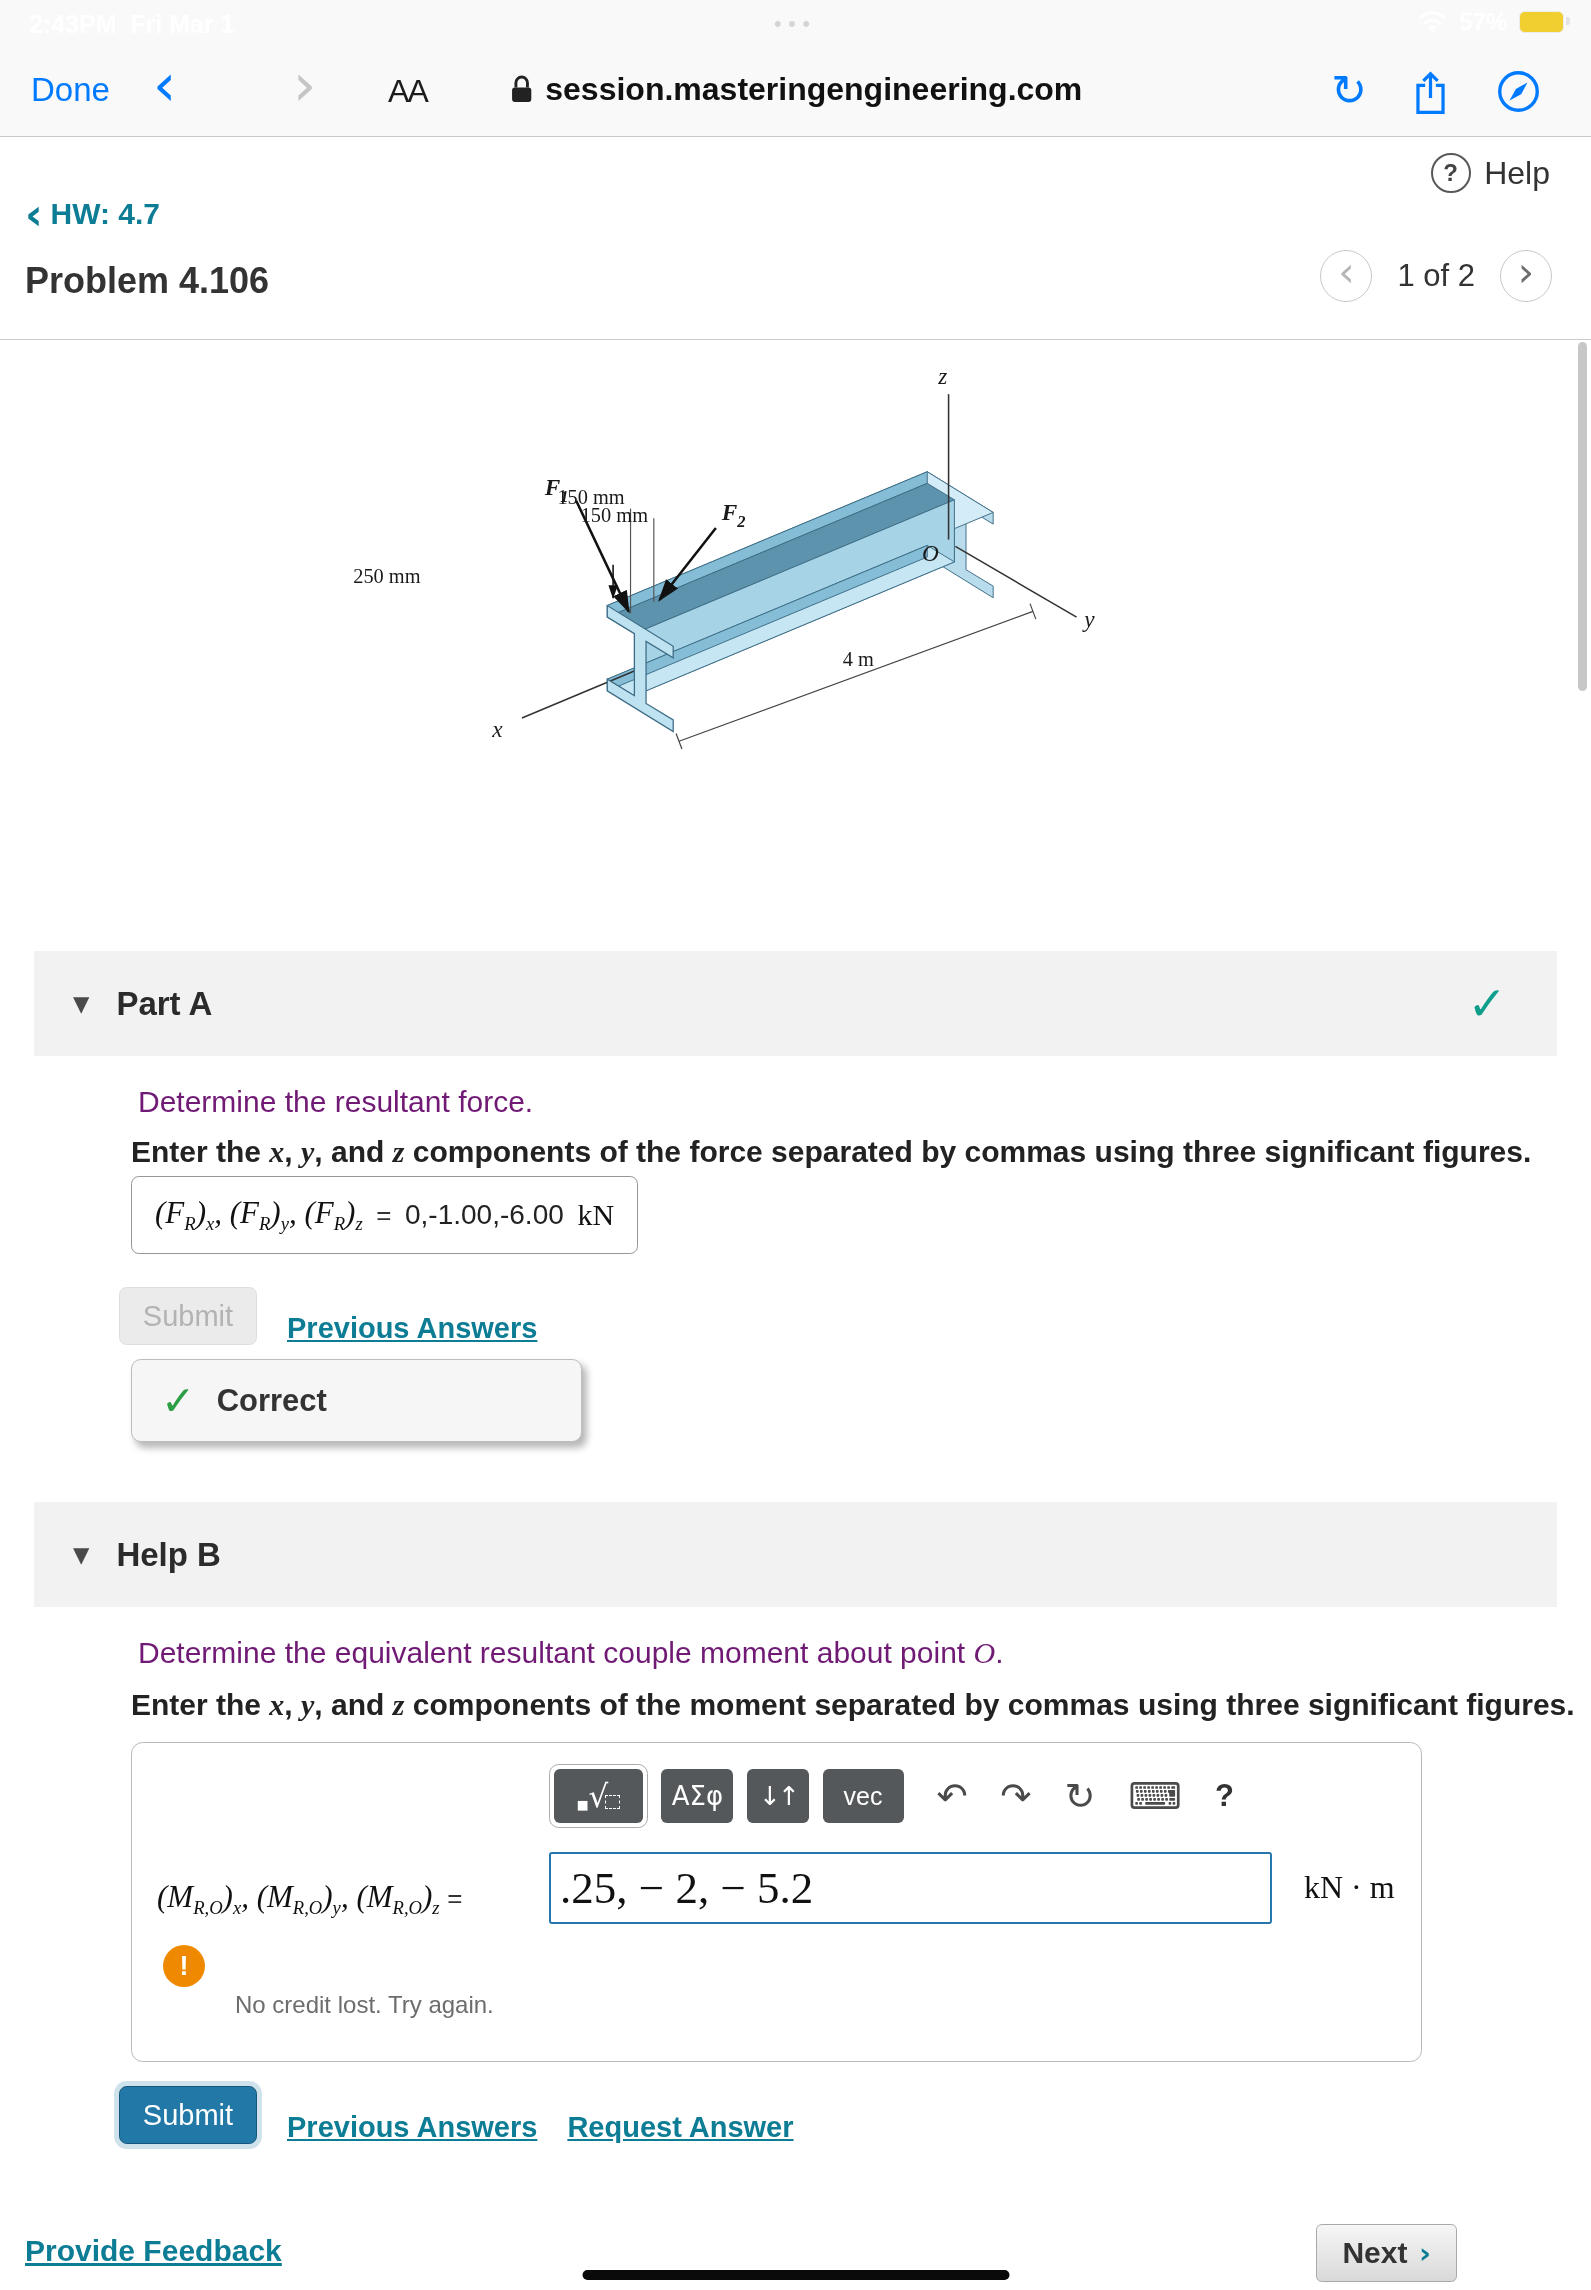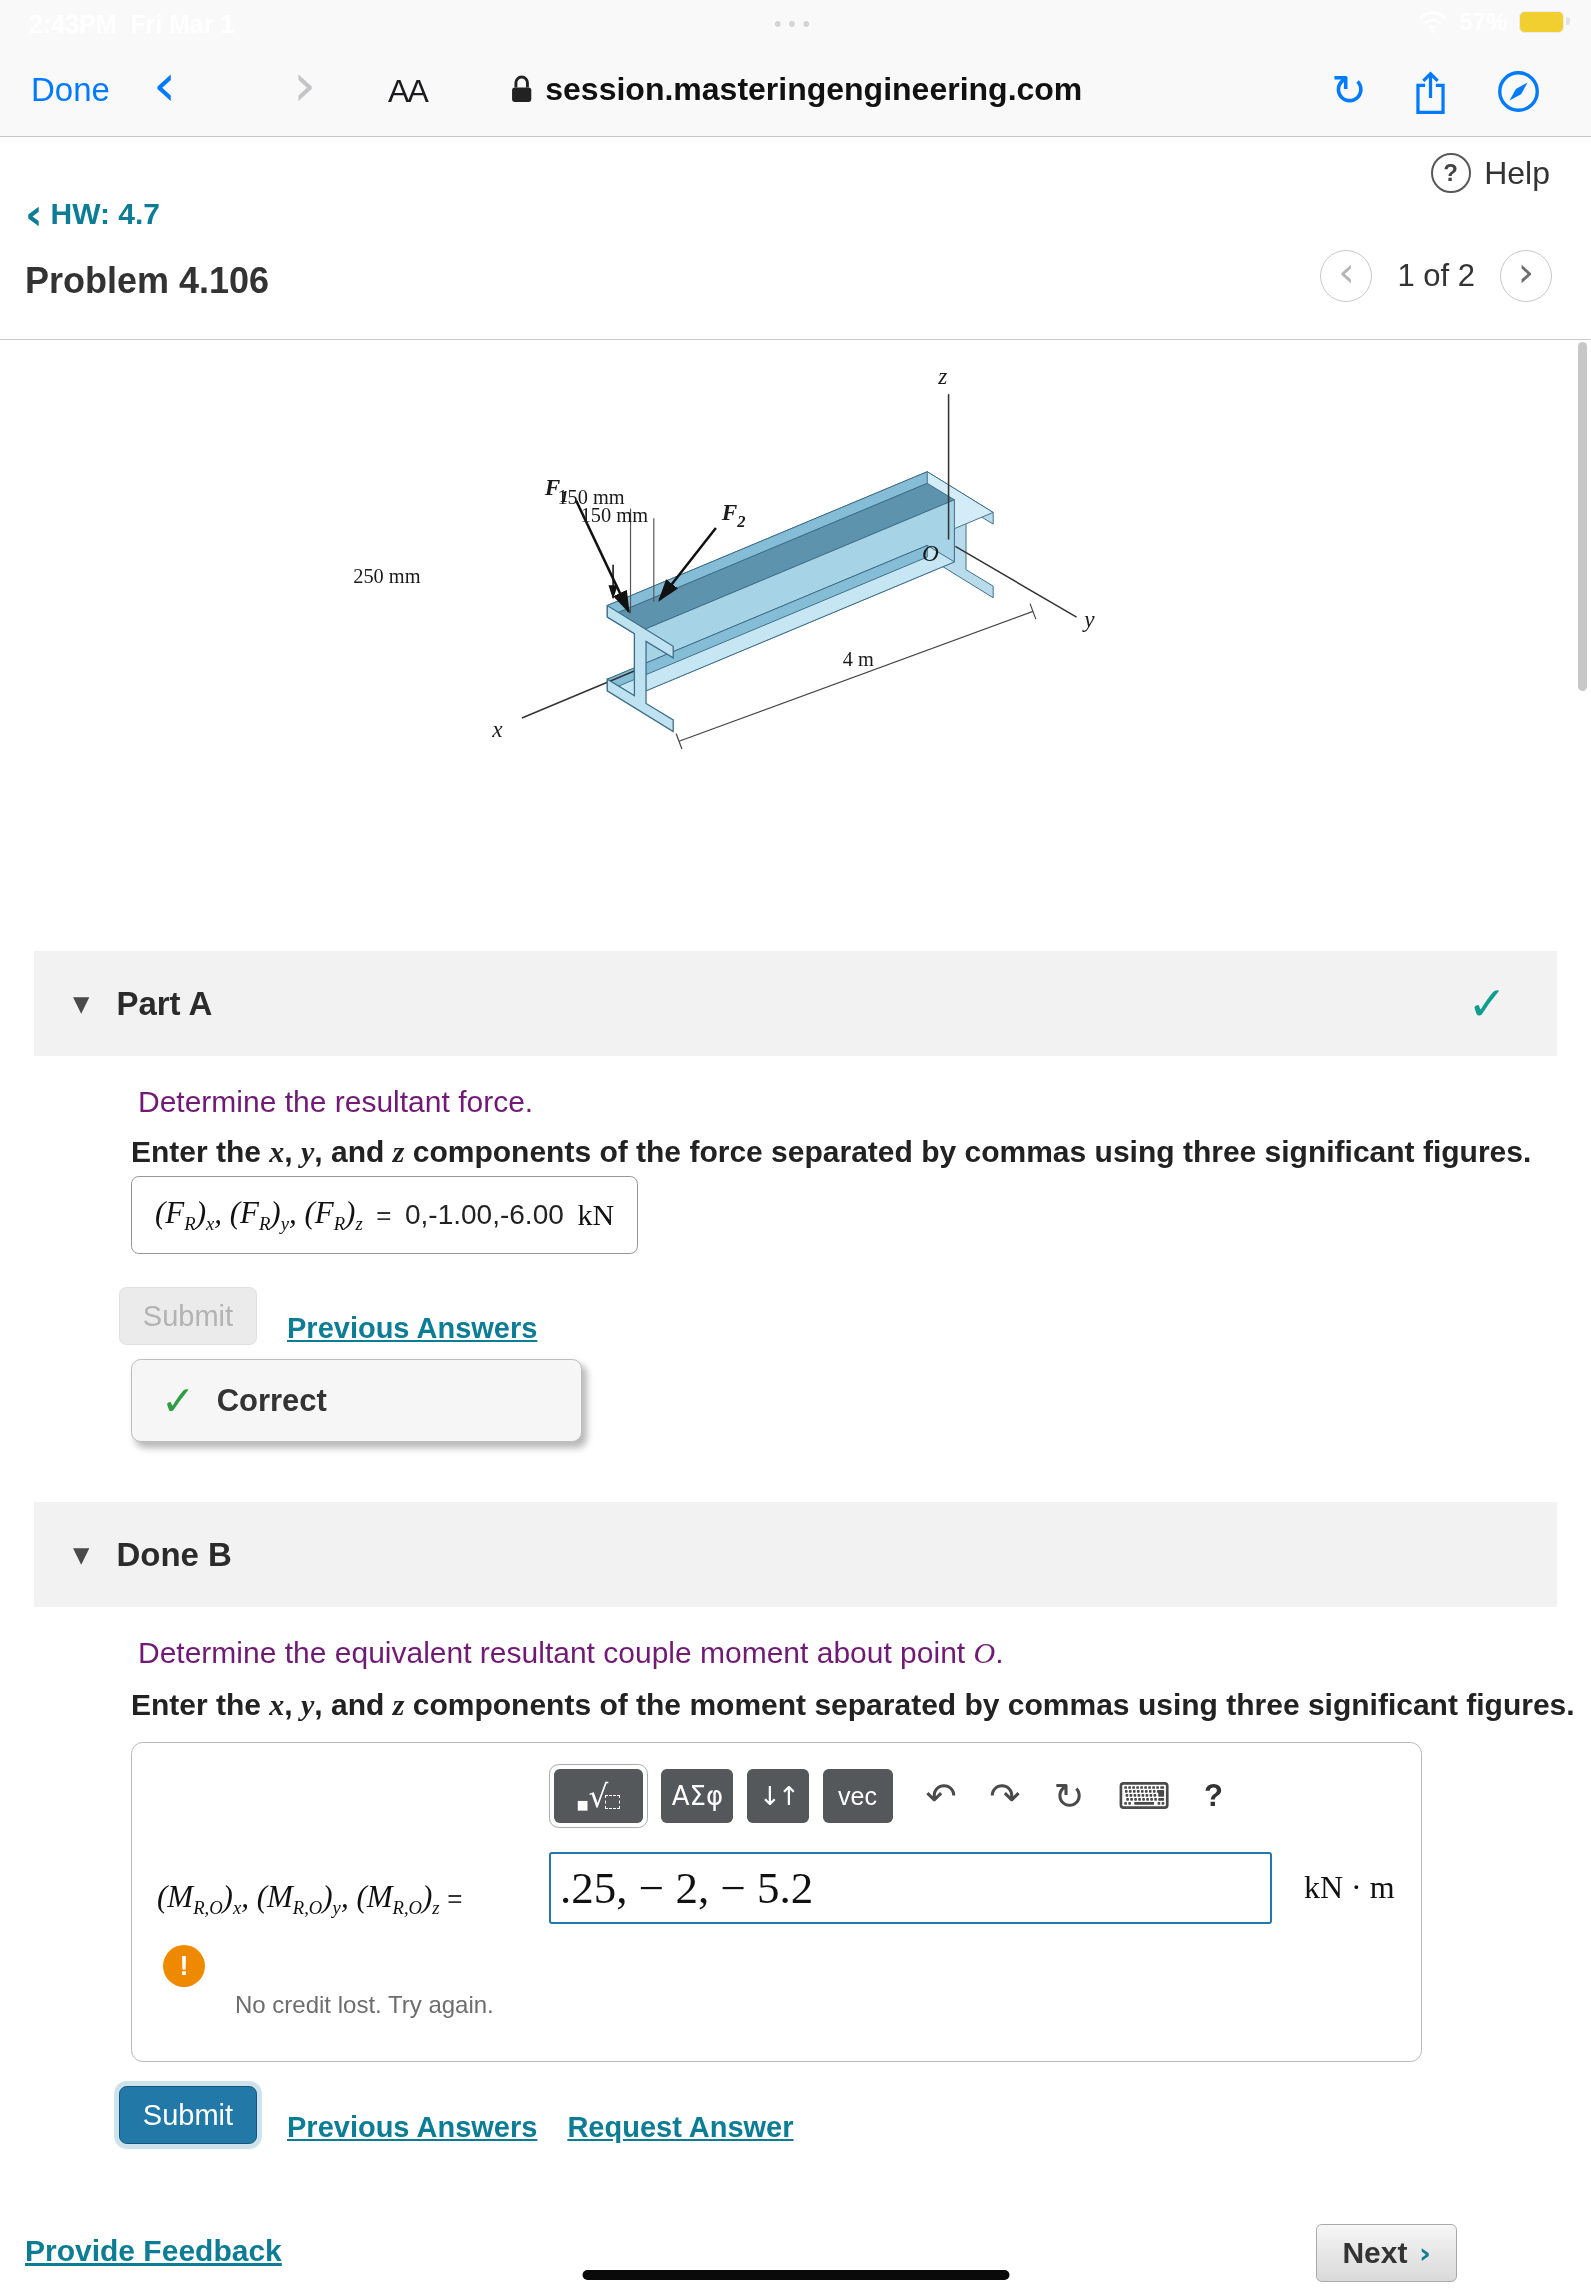--- a/index.html
+++ b/index.html
@@ -84,21 +84,21 @@
 
   
   .bbox{position:absolute;left:131px;top:1742px;width:1291px;height:320px;border:1.9px solid #b9b9b9;border-radius:11.6px;background:#fff}
   .btoolbar{position:absolute;left:417px;top:21.3px;display:flex;align-items:center}
   .tgroup{border:1.9px solid #ababab;border-radius:9.7px;padding:3.9px;display:inline-flex;margin-right:13.6px}
   .tbtn{height:54px;background:#54585a;border-radius:5.8px;color:#fff;display:flex;align-items:center;justify-content:center;font-size:26px;font-family:"DejaVu Sans",sans-serif;margin-right:0}
   .tbtn.m{margin-right:13.6px}
   .tbtn-templates{width:89px}
   .tbtn-greek{width:72px}
   .tbtn-arrows{width:62px;letter-spacing:-2.9px}
-  .tbtn-vec{width:70px;font-family:"Liberation Sans",sans-serif;font-size:25px;letter-spacing:0}
+  .tbtn-vec{width:81px;font-family:"Liberation Sans",sans-serif;font-size:25px;letter-spacing:0}
   .sq{font-size:12.6px;align-self:flex-end;margin-bottom:11.6px}
   .sqrt{font-size:31px}
   .dashbox{width:14.6px;height:14.6px;border:1.9px dashed #fff;margin-left:-2.9px;margin-top:11.6px}
   .ticon{font-size:37px;color:#4a4a4a;font-family:"DejaVu Sans",sans-serif;margin-left:33px}
   .ticon-q{font-size:31px;font-weight:700;color:#333;font-family:"Liberation Sans",sans-serif}
   .blabel{position:absolute;left:25px;top:136px}
   .binput{position:absolute;left:417px;top:109px;width:723px;height:72px;border:2.9px solid #2776ad;border-radius:2.9px;display:flex;align-items:center;padding:0 9px;font-family:"Liberation Serif",serif;font-size:45px;color:#111;background:#fff}
   .bunit{position:absolute;left:1172px;top:126px;font-family:"Liberation Serif",serif;font-size:32px;color:#111}
   .wicon{position:absolute;left:31px;top:202px;width:42px;height:42px;border-radius:50%;background:#ef8a00;color:#fff;font-weight:700;font-size:27px;display:flex;align-items:center;justify-content:center}
   .wl1{position:absolute;left:93px;top:206px;font-size:30px;color:#0d7c95}
@@ -246,21 +246,21 @@
     <span class="tlink">Previous Answers</span>
   </div>
 
   <div class="correct">
     <span class="ck">✓</span>
     <span class="ct">Correct</span>
   </div>
 
   <div class="band band-b">
     <span class="tri">▼</span>
-    <span class="btitle">Done B</span>
+    <span class="btitle">Help B</span>
   </div>
 
   <div class="prompt b-prompt"><span>Determine the equivalent resultant couple moment about point </span><span class="ivar">O</span><span>.</span></div>
 
   <div class="instr b-instr"><span>Enter the </span><span class="ivar">x</span><span>, </span><span class="ivar">y</span><span>, and </span><span class="ivar">z</span><span> components of the moment separated by commas using three significant figures.</span></div>
 
   <div class="bbox">
     <div class="btoolbar">
       <span class="tgroup">
         <span class="tbtn tbtn-templates">

